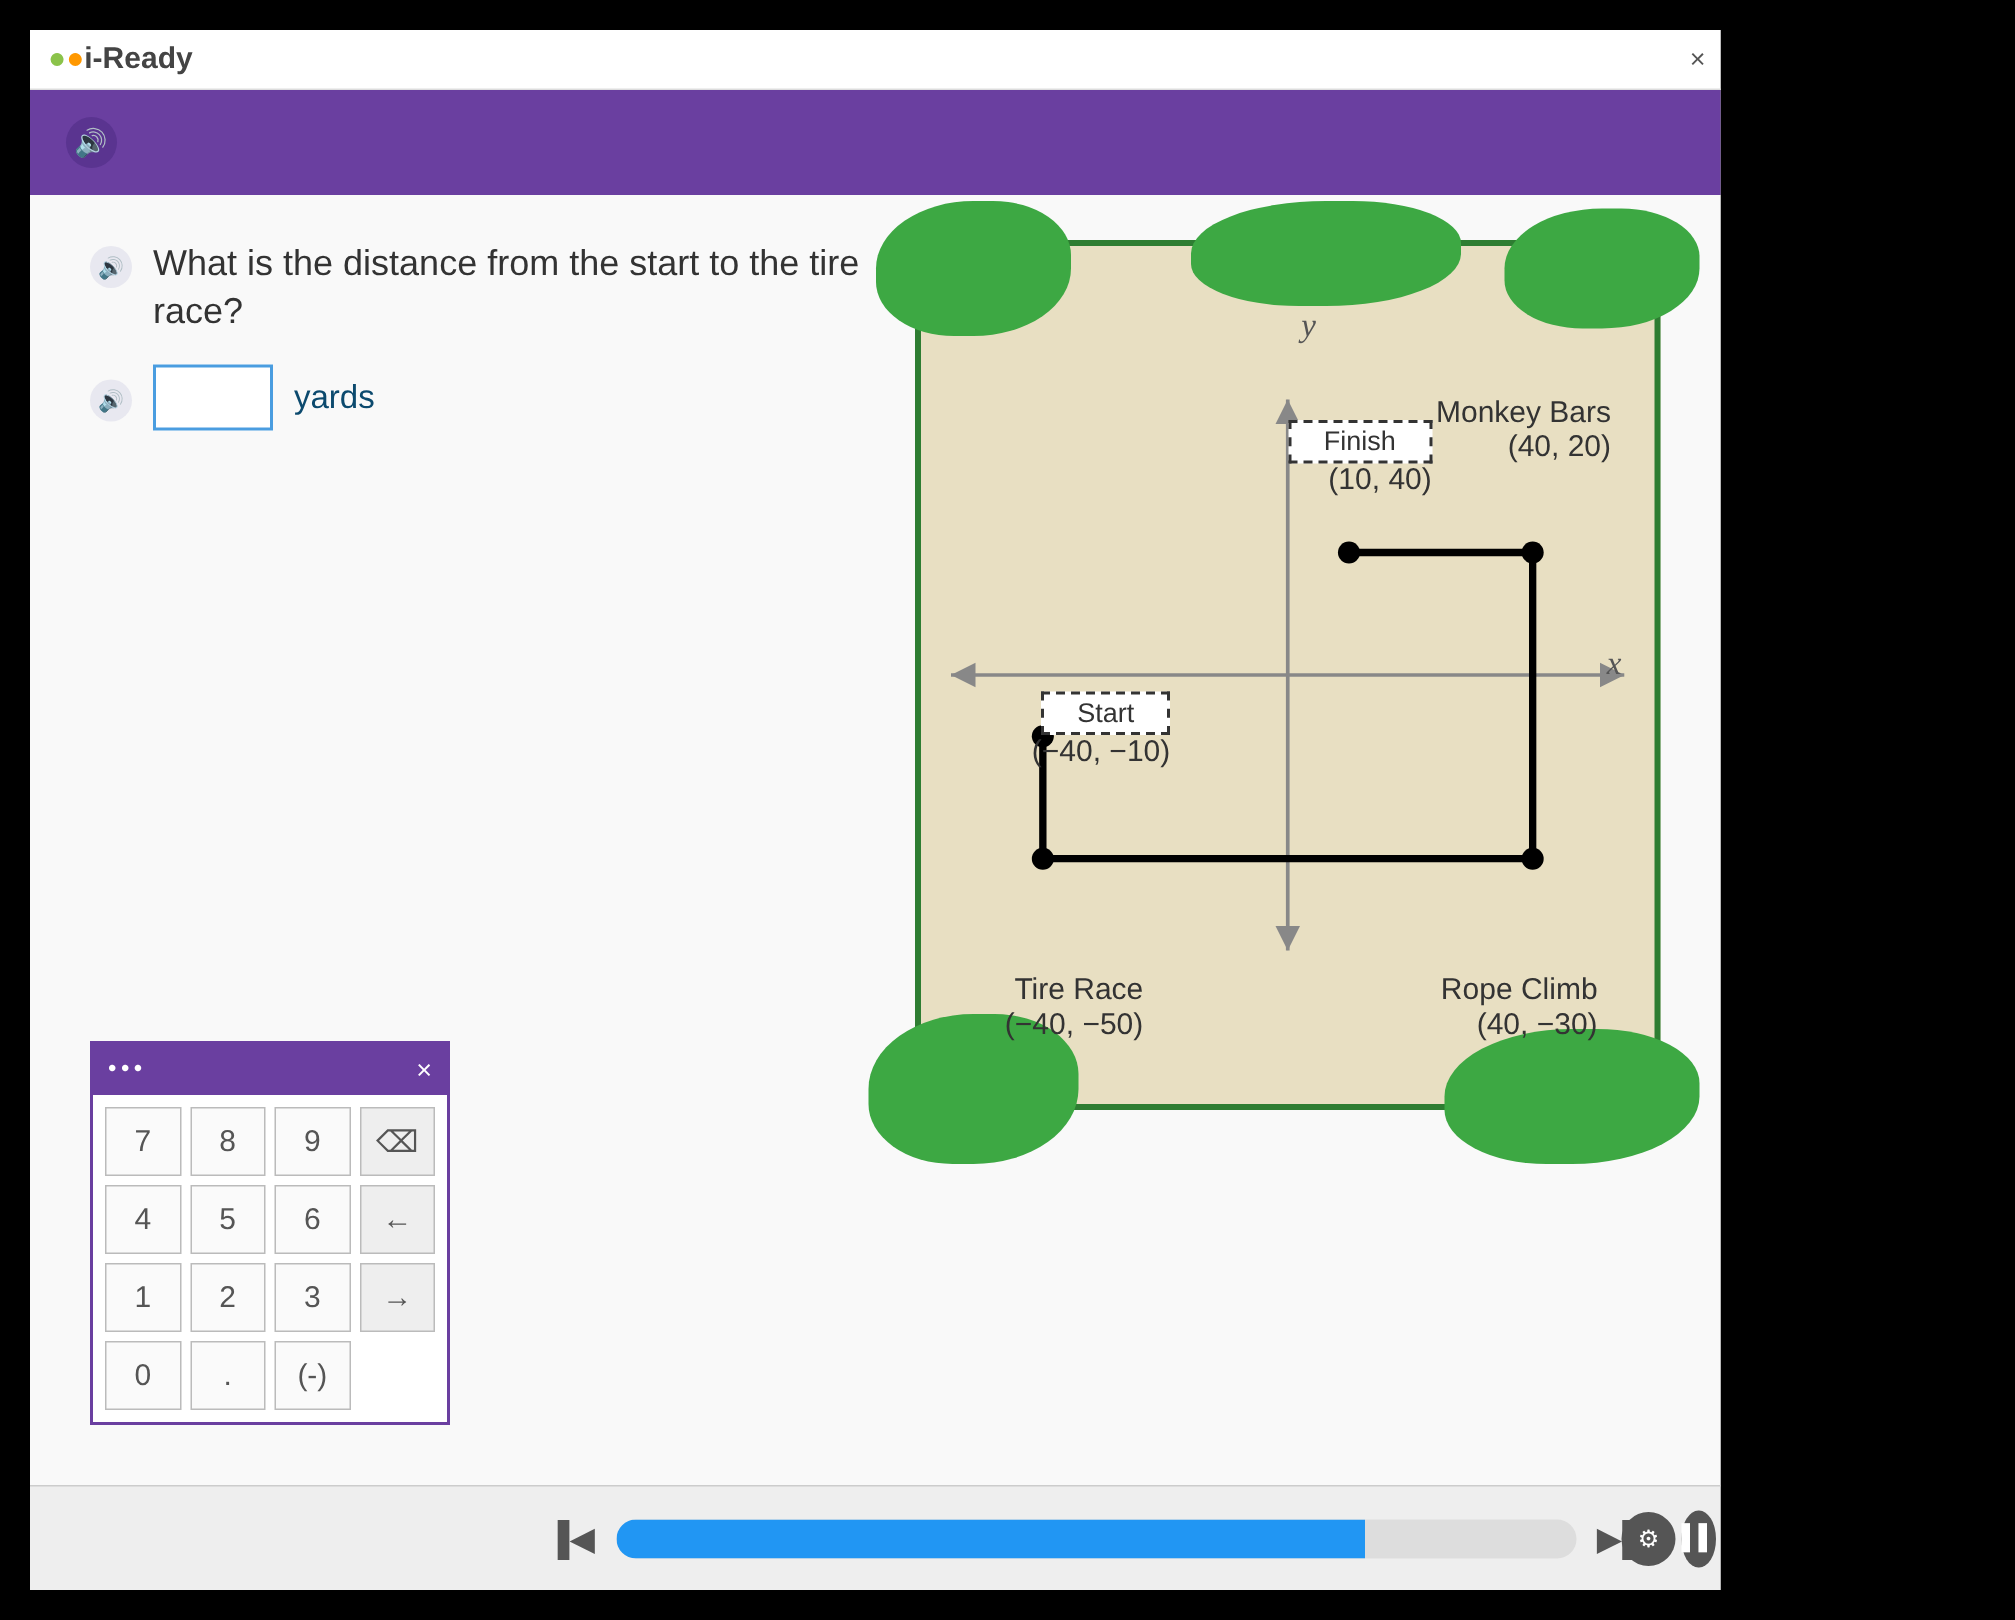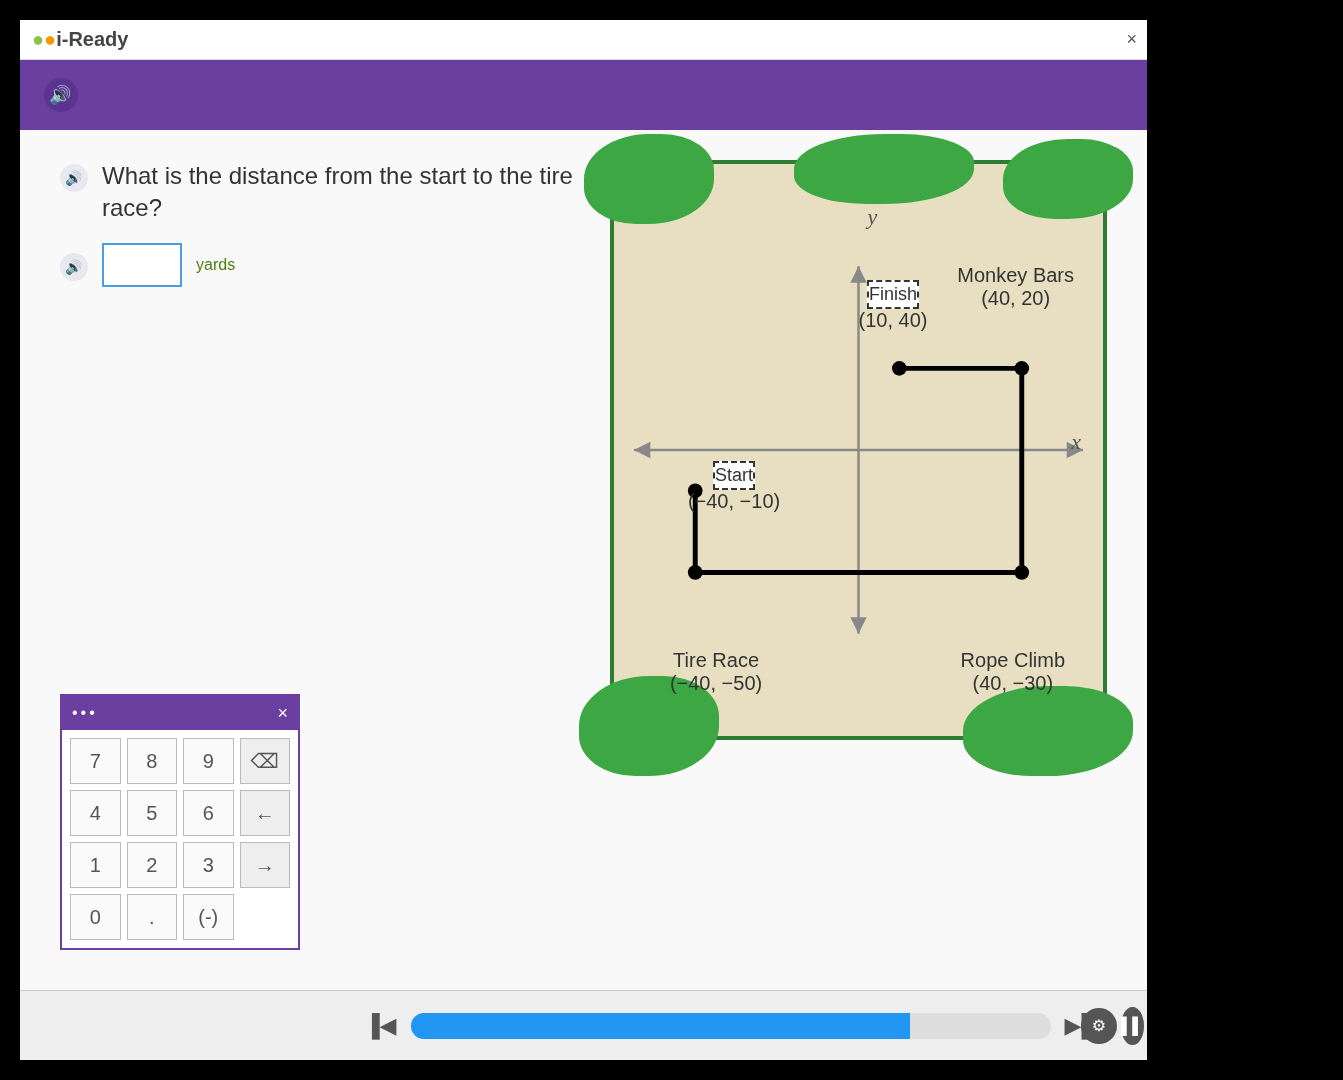--- a/index.html
+++ b/index.html
@@ -13,21 +13,21 @@
   .banner{background:#6a3fa0;color:#fff;padding:18px 24px;display:flex;align-items:center;gap:16px}
   .audio-btn{width:34px;height:34px;border-radius:50%;background:#5a3490;display:flex;align-items:center;justify-content:center;cursor:pointer;color:#ccc;font-size:18px}
   .banner-text{font-size:22px;font-weight:500}
   .content{flex:1;background:#f9f9f9;position:relative;padding:30px 40px;display:flex;gap:30px}
   .left-col{flex:0 0 520px;position:relative}
   .q-row{display:flex;align-items:flex-start;gap:14px;margin-bottom:18px}
   .mini-audio{width:28px;height:28px;border-radius:50%;background:#e8e8f0;display:flex;align-items:center;justify-content:center;color:#6a3fa0;font-size:14px;cursor:pointer;flex-shrink:0;margin-top:4px}
   .q-text{font-size:24px;color:#333;line-height:1.35}
   .ans-row{display:flex;align-items:center;gap:14px;margin-top:6px}
   .ans-input{width:80px;height:44px;border:2px solid #4a9de0;background:#fff;font-size:20px;padding:4px 8px}
-  .ans-unit{font-size:16px;color:#4d7c0f}
+  .ans-unit{font-size:22px;color:#0c4a6e}
   .keypad{position:absolute;left:0;bottom:10px;width:240px;border:2px solid #6a3fa0;background:#fff}
   .kp-header{background:#6a3fa0;height:34px;display:flex;align-items:center;justify-content:space-between;padding:0 10px;color:#fff}
   .kp-dots{letter-spacing:3px}
   .kp-close{font-size:18px;cursor:pointer}
   .kp-grid{display:grid;grid-template-columns:repeat(4,1fr);gap:6px;padding:8px}
   .kp-btn{height:46px;border:1px solid #bbb;background:#fafafa;font-size:20px;color:#555;display:flex;align-items:center;justify-content:center;cursor:pointer}
   .kp-btn.util{background:#eee}
   .map-wrap{flex:1;max-width:660px}
   .map{width:100%;height:580px;background:#e8dfc2;position:relative;border:4px solid #2e7d32}
   .bush{position:absolute;background:#3da843;border-radius:50% 40% 50% 40%}
@@ -36,22 +36,22 @@
   .b3{width:130px;height:80px;top:-25px;right:-30px}
   .b4{width:140px;height:100px;bottom:-40px;left:-35px}
   .b5{width:170px;height:90px;bottom:-40px;right:-30px}
   .plane{position:absolute;inset:20px}
   .footer{height:70px;background:#eee;display:flex;align-items:center;padding:0 30px;gap:14px;border-top:1px solid #ccc}
   .nav-btn{width:36px;height:36px;display:flex;align-items:center;justify-content:center;color:#555;font-size:22px;cursor:pointer}
   .progress{flex:0 0 640px;height:26px;background:#ddd;border-radius:13px;overflow:hidden;position:relative}
   .progress-fill{height:100%;background:#2196f3;width:78%}
   .pause-btn{width:38px;height:38px;border-radius:50%;background:#555;color:#fff;display:flex;align-items:center;justify-content:center;cursor:pointer;margin-left:10px}
   .gear{position:absolute;right:30px;width:36px;height:36px;border-radius:50%;background:#555;color:#fff;display:flex;align-items:center;justify-content:center;cursor:pointer}
-  .cp-label{position:absolute;font-family:Georgia,serif;font-size:20px;color:#333;text-align:center;white-space:nowrap}
-  .flag{background:#fff;border:2px dashed #333;padding:2px 0;font-family:Arial;font-size:18px;display:inline-block}
+  .cp-label{position:absolute;font-family:Georgia,serif;font-size:20px;color:#333;text-align:right;white-space:nowrap}
+  .flag{background:#fff;border:2px dashed #333;padding:2px 22px;font-family:Arial;font-size:18px;display:inline-block}
   .ax-lbl{position:absolute;font-style:italic;font-family:Georgia,serif;font-size:22px;color:#555}
 </style>
 </head>
 <body>
 
 <div class="app">
 
   <div class="titlebar">
     <span class="logo"><span class="d1">●</span><span class="d2">●</span><span class="d3"></span><span>i-Ready</span></span>
     <span class="title-close">×</span>

